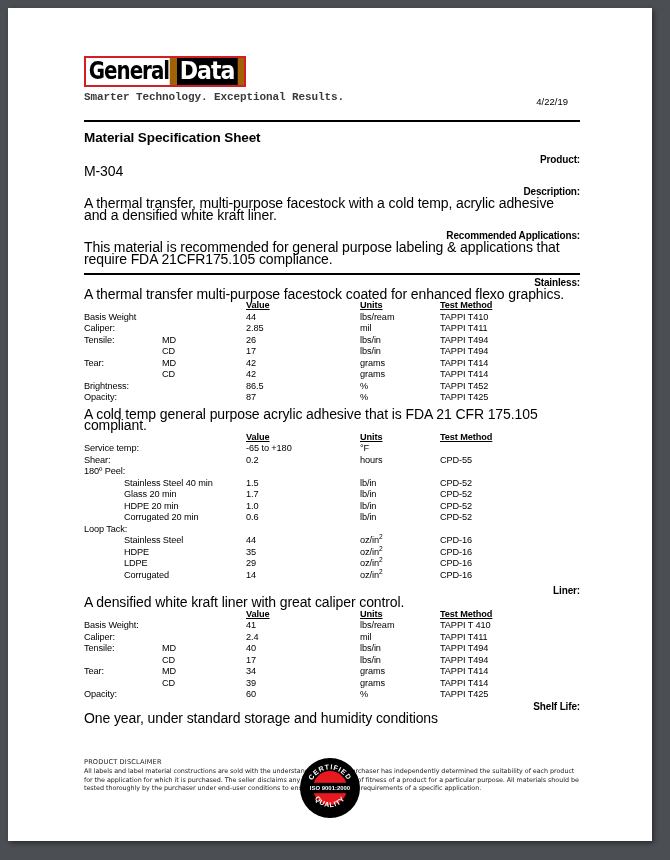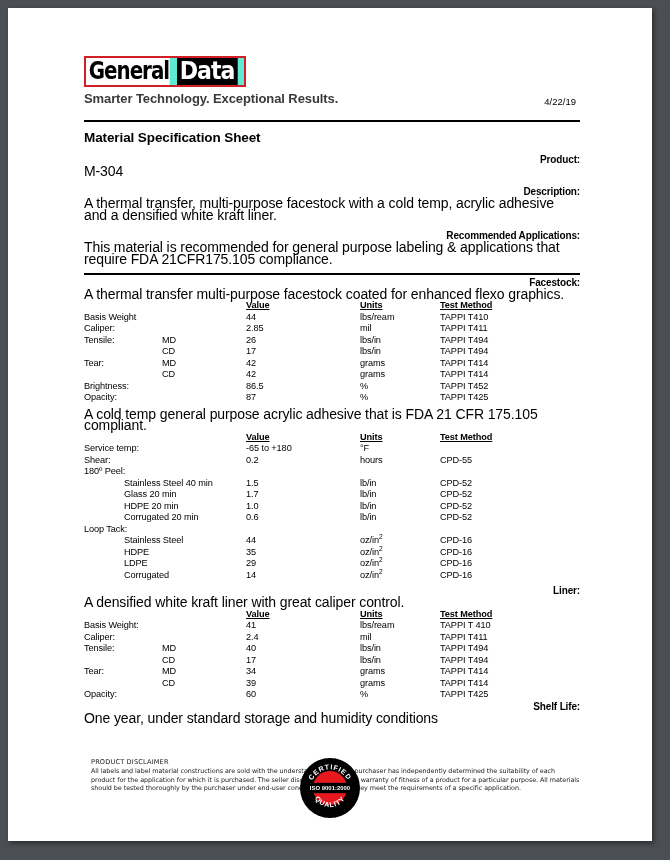--- a/index.html
+++ b/index.html
@@ -35,21 +35,21 @@
     position: relative;
     height: 58px;
   }
   .logo-wrap {
     position: absolute;
     left: 0;
     top: 0;
   }
   .logo-box {
     border: 2px solid #d21f26;
-    background: #5eead4;
+    background: #a16207;
     display: inline-block;
     padding: 0;
     line-height: 0;
   }
   .logo-inner {
     display: flex;
     align-items: stretch;
     height: 27px;
   }
   .logo-general {
@@ -72,29 +72,29 @@
     font-weight: bold;
     font-size: 24px;
     line-height: 27px;
     letter-spacing: -1.1px;
     padding: 0 4px 0 3px;
     transform: scaleX(0.92);
     transform-origin: left center;
   }
   .tagline {
     margin-top: 4px;
-    font-family: Liberation Sans, sans-serif;
-    font-size: 13px;
+    font-family: Liberation Mono, monospace;
+    font-size: 11px;
     font-weight: bold;
     color: #3a3a3a;
     letter-spacing: -0.1px;
   }
   .doc-date {
     position: absolute;
-    right: 4px;
+    right: 12px;
     top: 40px;
     font-size: 9.5px;
     color: #000;
   }
   .rule-thick {
     border: 0;
     border-top: 2.2px solid #000;
     margin: 6px 0 0 0;
     height: 0;
   }
@@ -157,21 +157,20 @@
   col.c-dir   { width: 84px; }
   col.c-val   { width: 114px; }
   col.c-unit  { width: 80px; }
   col.c-test  { width: auto; }
   .indent-sub { padding-left: 40px !important; }
   .sup { font-size: 6.6px; vertical-align: super; line-height: 0; }
 
   
   .disclaimer {
     margin-top: 34px;
-    margin-left: 7px;
   }
   .disc-title {
     font-family: "DejaVu Sans", sans-serif;
     font-size: 6.6px;
     letter-spacing: 0.15px;
     color: #1a1a1a;
   }
   .disc-body {
     font-family: "DejaVu Sans", sans-serif;
     font-size: 6.4px;
@@ -226,21 +225,21 @@
 
     <div class="gap-sm"></div>
     <div class="sec-head">Description:</div>
     <div class="body-text">A thermal transfer, multi-purpose facestock with a cold temp, acrylic adhesive and a densified white kraft liner.</div>
 
     <div class="gap-sm"></div>
     <div class="sec-head">Recommended Applications:</div>
     <div class="body-text">This material is recommended for general purpose labeling &amp; applications that require FDA 21CFR175.105 compliance.</div>
 
     <hr class="rule-sec">
-    <div class="sec-head">Facestock:</div>
+    <div class="sec-head">Stainless:</div>
     <div class="body-text">A thermal transfer multi-purpose facestock coated for enhanced flexo graphics.</div>
     <table class="spec">
       <colgroup>
         <col class="c-label">
           <col class="c-dir">
           <col class="c-val">
           <col class="c-unit">
           <col class="c-test">
       </colgroup>
       <thead>

